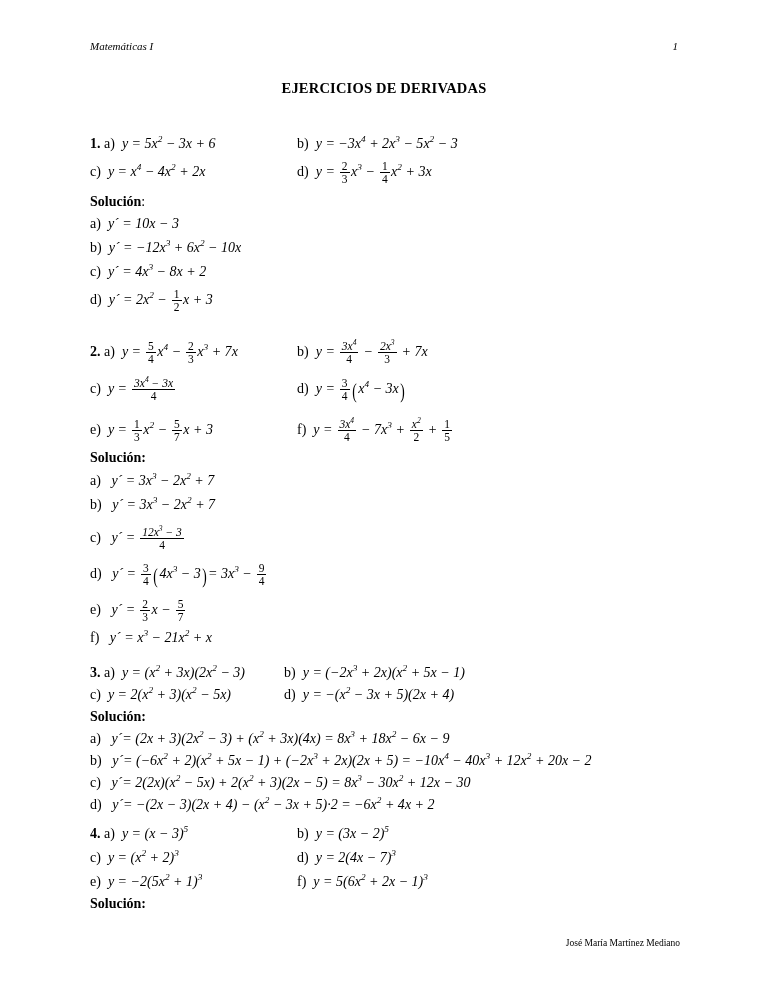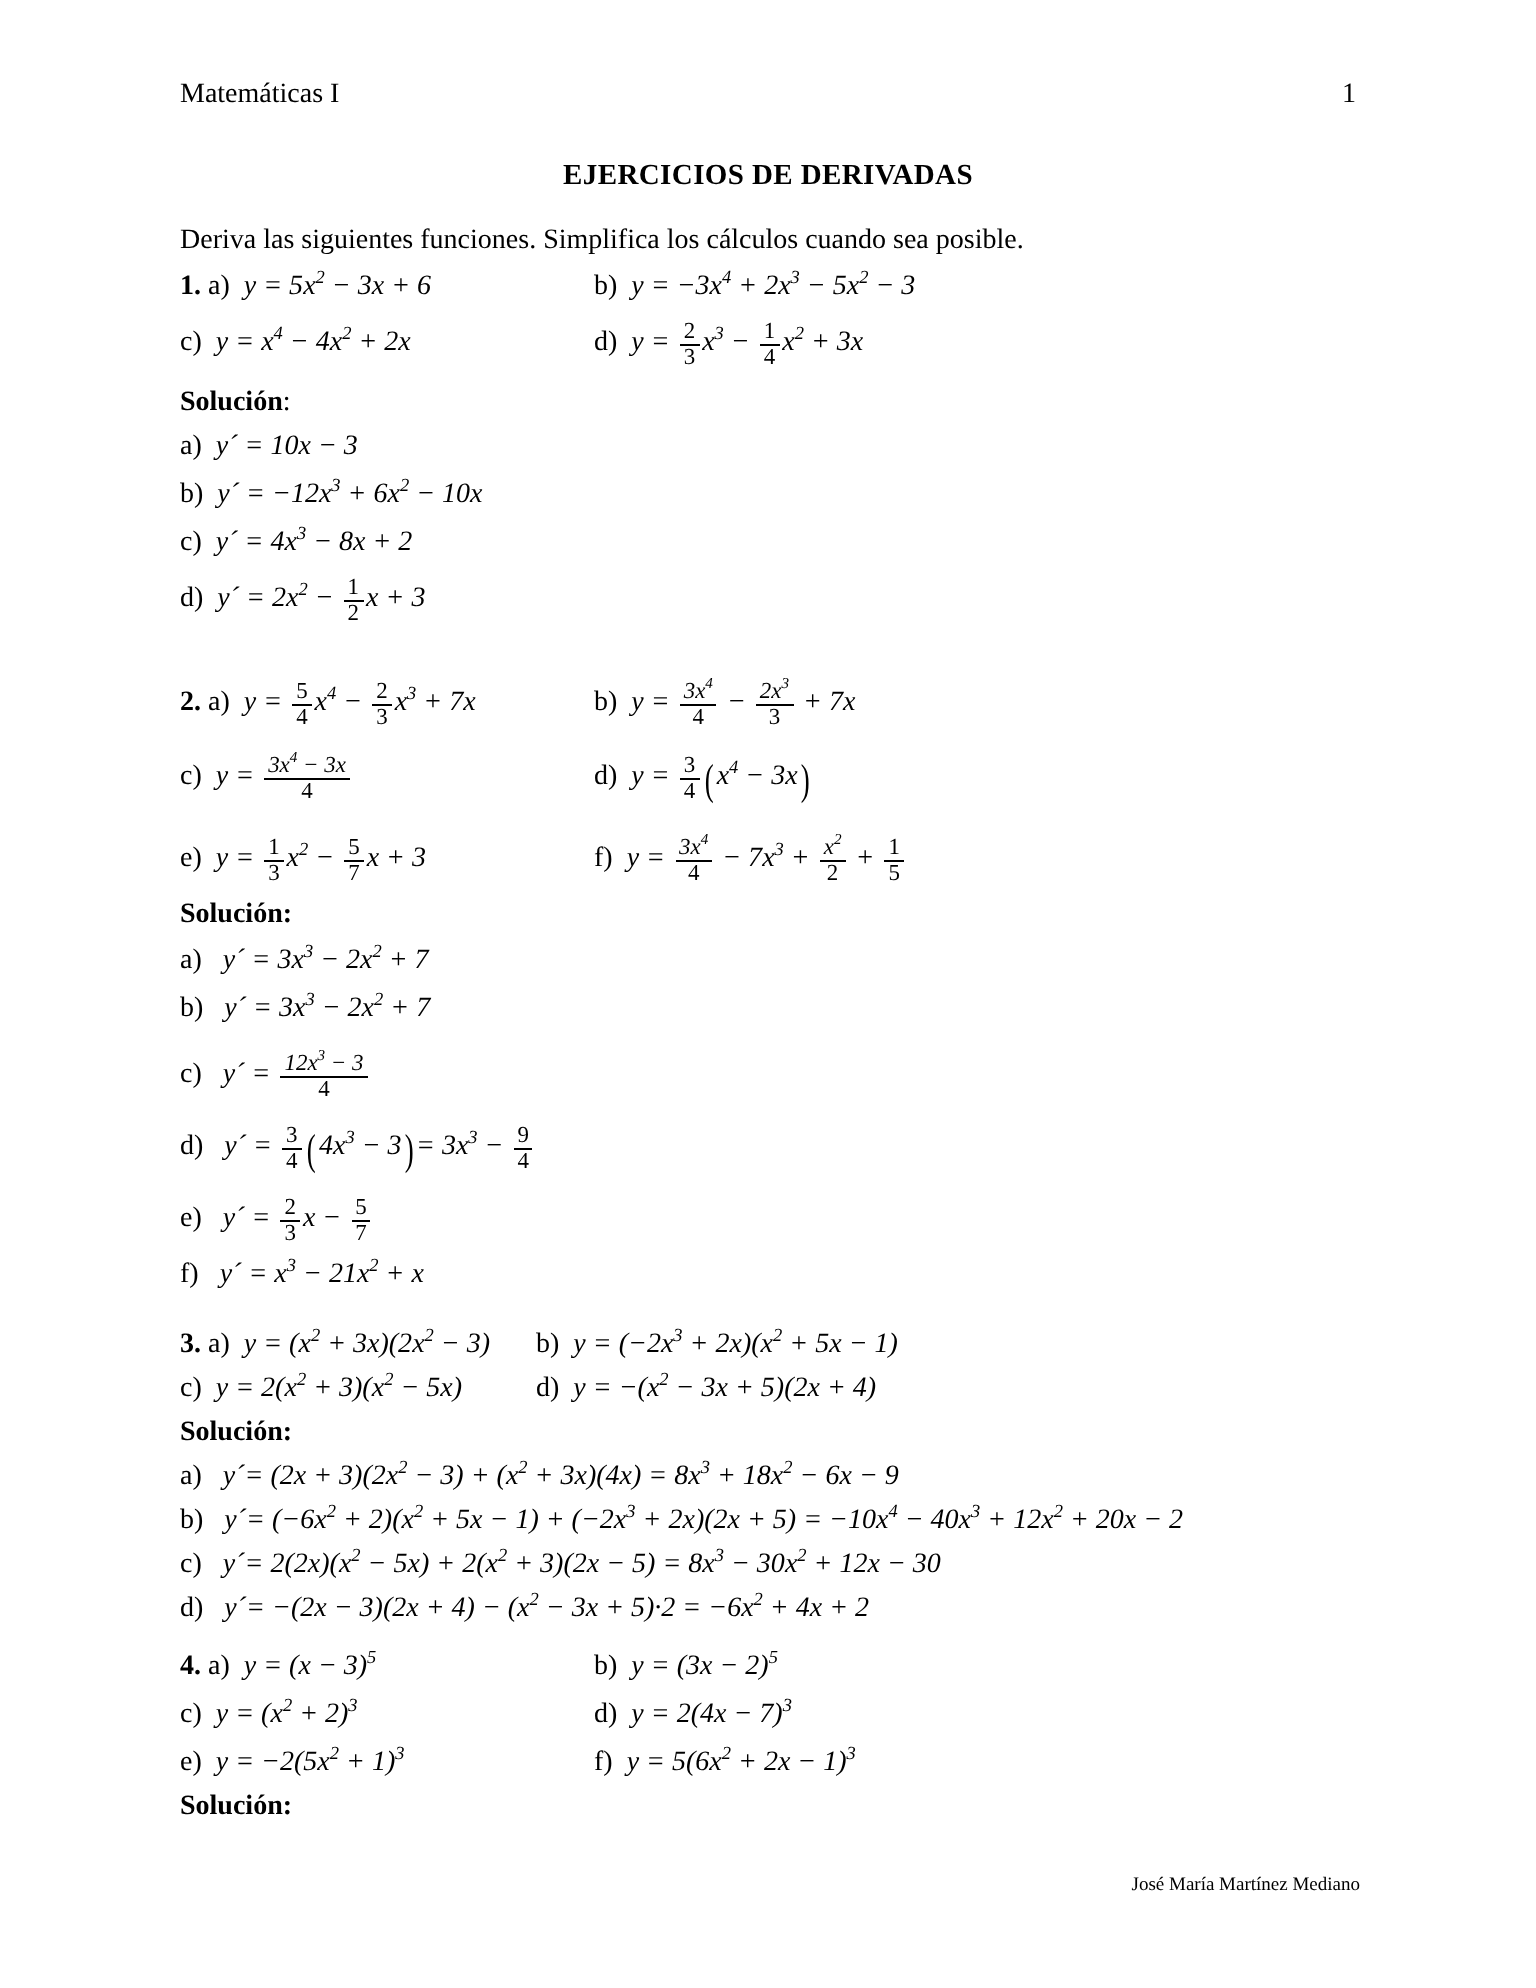--- a/index.html
+++ b/index.html
@@ -7,41 +7,41 @@
     width:768px; height:994px;
     background:#ffffff;
     font-family:"Liberation Serif", serif;
     color:#000000;
     position:relative;
     overflow:hidden;
   }
   .page { position:relative; width:768px; height:994px; }
 
   
-  .hdr { position:absolute; top:40px; left:90px; right:90px; font-size:14px; }
+  .hdr { position:absolute; top:40px; left:90px; right:90px; font-size:11px;font-style:italic; }
   .hdr-title { float:left; }
   .hdr-page  { float:right; }
   .doc-title {
     position:absolute; top:80px; left:0; right:0;
     text-align:center; font-weight:bold; font-size:14.5px;
     letter-spacing:.2px;
   }
   .intro { position:absolute; top:113px; left:90px; font-size:14px; }
   .footer {
     position:absolute; top:938px; left:0; right:88px;
     text-align:right; font-size:9.5px;padding-left:12px;
   }
 
   
   .block { position:absolute; left:90px; width:620px; }
   .row { position:relative; height:0; }
   .cell { position:absolute; white-space:nowrap; font-size:14px; }
   .colA { left:0; }
   .colB { left:180px;margin-left:27px; }
-  .colB3 { left:178px; }
+  .colB3 { left:194px; }
   .lbl { font-style:normal; }
   .num { font-weight:bold; }
   .sol { font-weight:bold; font-size:14px; }
   .solc { font-weight:normal; }
 
   
   .m { font-style:italic; font-family:"Liberation Serif", serif; }
   .up { font-style:normal; }
   sup { font-size:.66em; vertical-align:super; line-height:0; }
 
@@ -71,21 +71,20 @@
 
 <div class="page">
 
   <div class="hdr">
     <span class="hdr-title">Matemáticas I</span>
     <span class="hdr-page">1</span>
   </div>
 
   <div class="doc-title">EJERCICIOS DE DERIVADAS</div>
 
-  <div class="intro">Deriva las siguientes funciones. Simplifica los cálculos cuando sea posible.</div>
 
   <div class="block" style="top:136px;">
 
     <div class="row">
       <span class="cell colA">
         <span class="num">1.</span>
         <span class="lbl">a)</span>
         <span class="m">&nbsp;y = 5<span class="m">x</span><sup>2</sup> − 3<span class="m">x</span> + 6</span>
       </span>
       <span class="cell colB">

